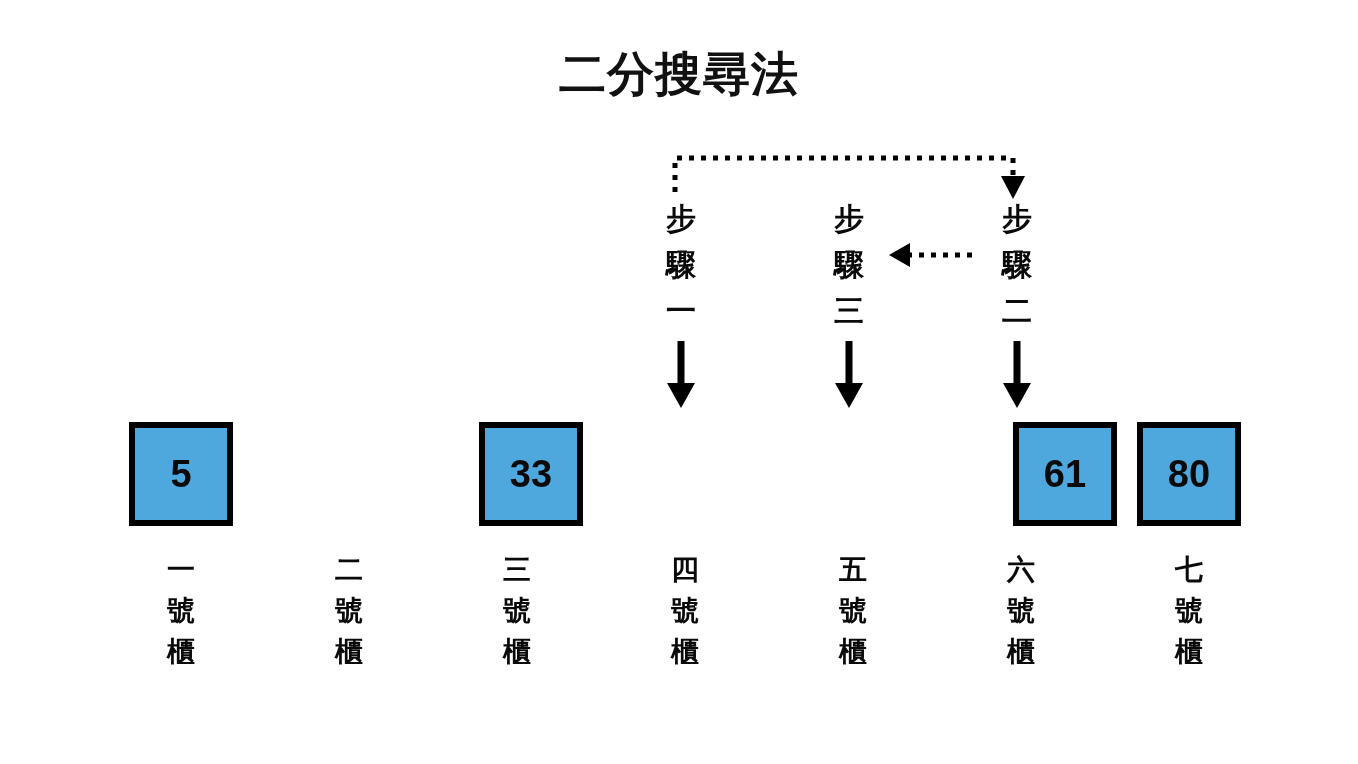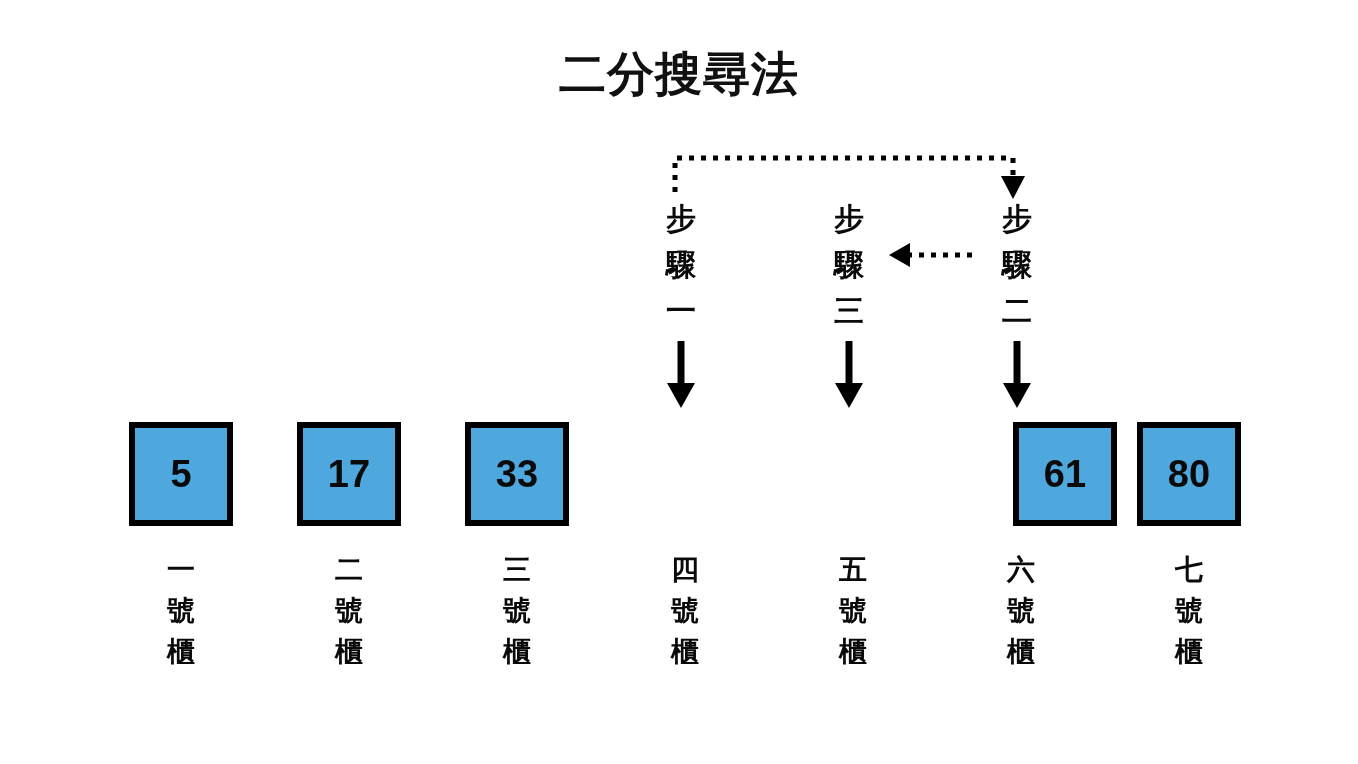--- a/index.html
+++ b/index.html
@@ -146,24 +146,21 @@
 
   <div class="step-label" style="left:990px;">
     <span class="ch">步</span>
     <span class="ch">驟</span>
     <span class="ch">二</span>
   </div>
 
   <div class="cell" style="left:129px;">
     <span class="cell-value">5</span>
   </div>
-  <div class="cell" style="left:297px;">
-    <span class="cell-value">17</span>
-  </div>
-  <div class="cell" style="left:465px;">
+  <div class="cell" style="left:479px;">
     <span class="cell-value">33</span>
   </div>
   <div class="cell" style="left:969px;margin-left:44px;">
     <span class="cell-value">61</span>
   </div>
   <div class="cell" style="left:1137px;">
     <span class="cell-value">80</span>
   </div>
 
   <div class="cabinet-label" style="left:129px;">

